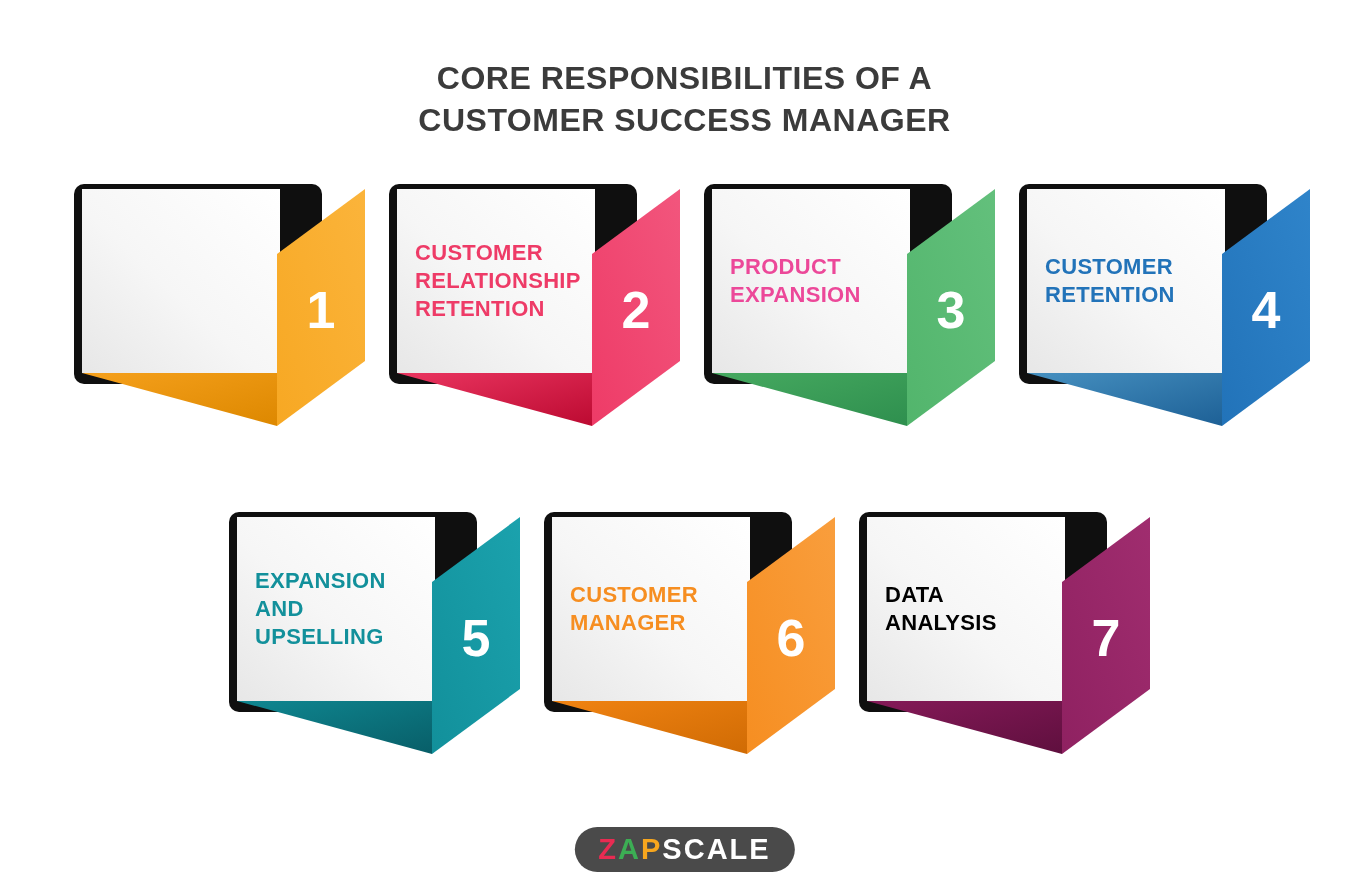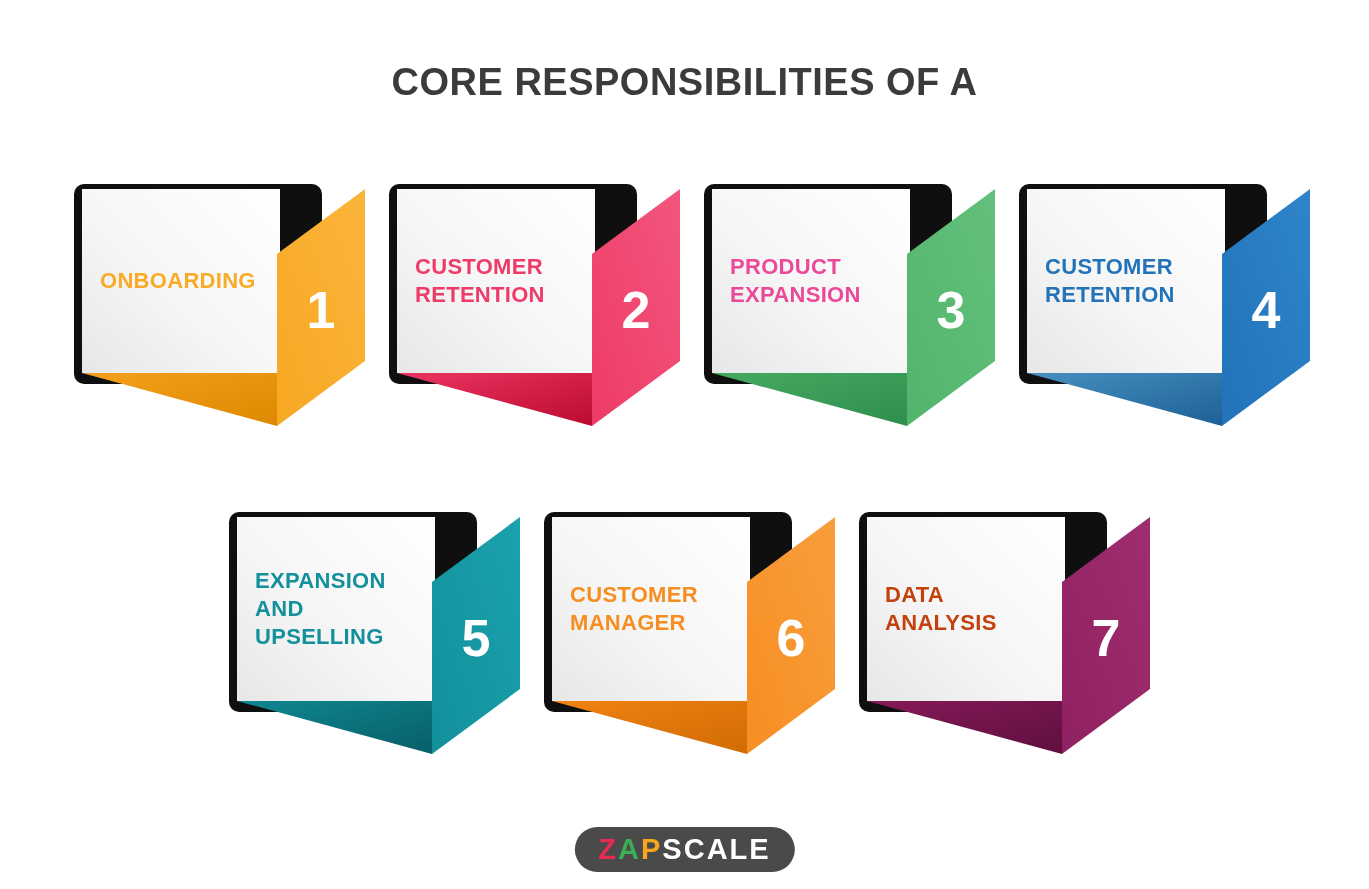--- a/index.html
+++ b/index.html
@@ -3,21 +3,21 @@
 <meta charset="utf-8">
 <style>
   html,body{margin:0;padding:0;}
   body{
     width:1369px;height:889px;background:#ffffff;position:relative;overflow:hidden;
     font-family:"Liberation Sans", sans-serif;
   }
   .stage{position:absolute;inset:0;}
   .title{
     position:absolute;top:57px;left:0;right:0;text-align:center;
-    font-size:38px;font-weight:bold;line-height:1.32;letter-spacing:.5px;
+    font-size:32px;font-weight:bold;line-height:1.32;letter-spacing:.5px;
     color:#3B3B3B;
   }
   .card{position:absolute;width:300px;height:260px;}
   .card svg{position:absolute;left:0;top:0;}
   .card .label{
     position:absolute;left:8px;top:8px;width:192px;height:184px;
     display:flex;flex-direction:column;justify-content:center;
     padding-left:18px;box-sizing:border-box;
     font-size:22px;font-weight:bold;line-height:1.27;letter-spacing:.3px;
   }
@@ -30,20 +30,21 @@
   .logo-pill span{
     font-size:29px;font-weight:bold;letter-spacing:2px;line-height:1;
   }
 </style>
 </head>
 <body>
 
 <div class="stage">
   <div class="title" style="color: rgb(59, 59, 59);">
     <div>CORE RESPONSIBILITIES OF A</div>
+    <div>CUSTOMER SUCCESS MANAGER</div>
   </div>
 
   <div id="cards">
       <div class="card" style="left: 74px; top: 181px;">
         <svg width="300" height="260" viewBox="0 0 300 260">
           <defs>
             <linearGradient id="wg0" x1="0" y1="1" x2="1" y2="0">
               <stop offset="0" stop-color="#e7e7e7"></stop>
               <stop offset="0.45" stop-color="#f6f6f6"></stop>
               <stop offset="1" stop-color="#ffffff"></stop>
@@ -56,23 +57,20 @@
               <stop offset="0" stop-color="#F7A823"></stop>
               <stop offset="1" stop-color="#FBB43B"></stop>
             </linearGradient>
           </defs>
           <rect x="0" y="3" width="248" height="200" rx="10" fill="#0f0f0f"></rect>
           <rect x="8" y="8" width="198" height="184" fill="url(#wg0)"></rect>
           <polygon points="8,192 203,192 203,245" fill="url(#fg0)"></polygon>
           <polygon points="203,73 291,8 291,180 203,245" fill="url(#pg0)"></polygon>
           <text x="247" y="147" text-anchor="middle" font-size="52" font-weight="bold" fill="#ffffff" font-family="Liberation Sans, sans-serif">1</text>
         </svg>
-        <div class="label" style="color:#F8AB26">
-          <span>ONBOARDING</span>
-        </div>
       </div>
       <div class="card" style="left: 389px; top: 181px;">
         <svg width="300" height="260" viewBox="0 0 300 260">
           <defs>
             <linearGradient id="wg1" x1="0" y1="1" x2="1" y2="0">
               <stop offset="0" stop-color="#e7e7e7"></stop>
               <stop offset="0.45" stop-color="#f6f6f6"></stop>
               <stop offset="1" stop-color="#ffffff"></stop>
             </linearGradient>
             <linearGradient id="fg1" x1="0" y1="0" x2="1" y2="1">
@@ -85,20 +83,21 @@
             </linearGradient>
           </defs>
           <rect x="0" y="3" width="248" height="200" rx="10" fill="#0f0f0f"></rect>
           <rect x="8" y="8" width="198" height="184" fill="url(#wg1)"></rect>
           <polygon points="8,192 203,192 203,245" fill="url(#fg1)"></polygon>
           <polygon points="203,73 291,8 291,180 203,245" fill="url(#pg1)"></polygon>
           <text x="247" y="147" text-anchor="middle" font-size="52" font-weight="bold" fill="#ffffff" font-family="Liberation Sans, sans-serif">2</text>
         </svg>
         <div class="label" style="color:#EE3B67">
           <span>CUSTOMER</span>
+          <span>RELATIONSHIP</span>
           <span>RETENTION</span>
         </div>
       </div>
       <div class="card" style="left: 704px; top: 181px;">
         <svg width="300" height="260" viewBox="0 0 300 260">
           <defs>
             <linearGradient id="wg2" x1="0" y1="1" x2="1" y2="0">
               <stop offset="0" stop-color="#e7e7e7"></stop>
               <stop offset="0.45" stop-color="#f6f6f6"></stop>
               <stop offset="1" stop-color="#ffffff"></stop>
@@ -224,21 +223,21 @@
               <stop offset="0" stop-color="#8F2161"></stop>
               <stop offset="1" stop-color="#A02D6F"></stop>
             </linearGradient>
           </defs>
           <rect x="0" y="3" width="248" height="200" rx="10" fill="#0f0f0f"></rect>
           <rect x="8" y="8" width="198" height="184" fill="url(#wg6)"></rect>
           <polygon points="8,192 203,192 203,245" fill="url(#fg6)"></polygon>
           <polygon points="203,73 291,8 291,180 203,245" fill="url(#pg6)"></polygon>
           <text x="247" y="147" text-anchor="middle" font-size="52" font-weight="bold" fill="#ffffff" font-family="Liberation Sans, sans-serif">7</text>
         </svg>
-        <div class="label" style="color:#c2410c">
+        <div class="label" style="color:#000000">
           <span>DATA</span>
           <span>ANALYSIS</span>
         </div>
       </div>
     </div>
 
   <div class="logo-pill" id="logo" style="background: rgb(74, 74, 74);">
       <span style="color: rgb(232, 43, 82);">Z</span>
       <span style="color: rgb(60, 174, 84);">A</span>
       <span style="color: rgb(247, 166, 30);">P</span>

